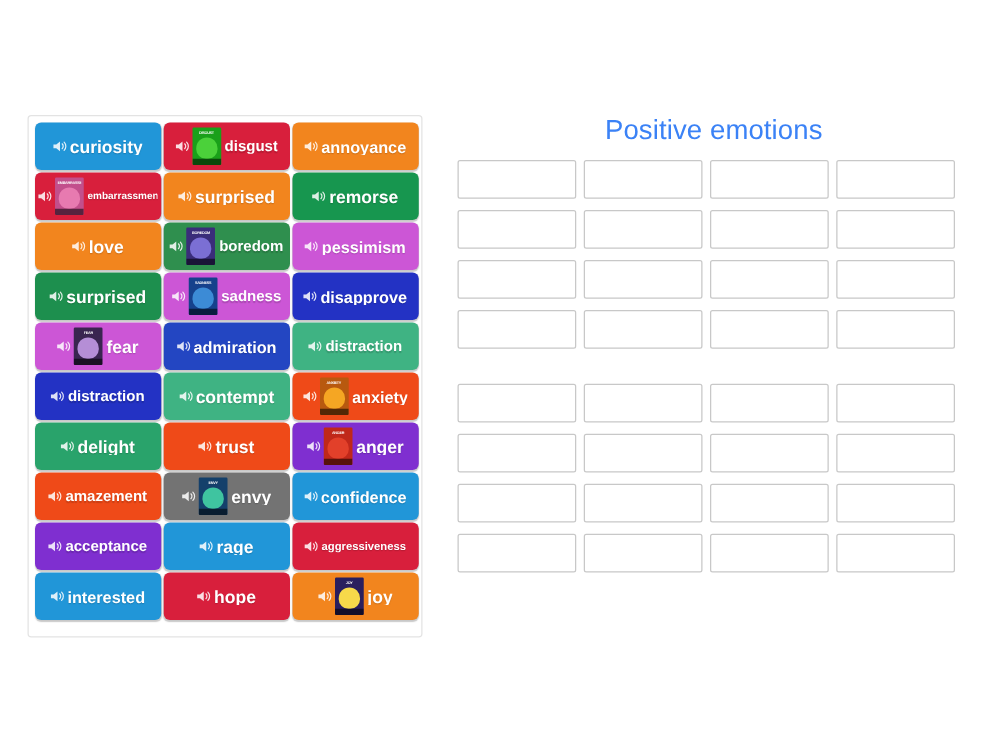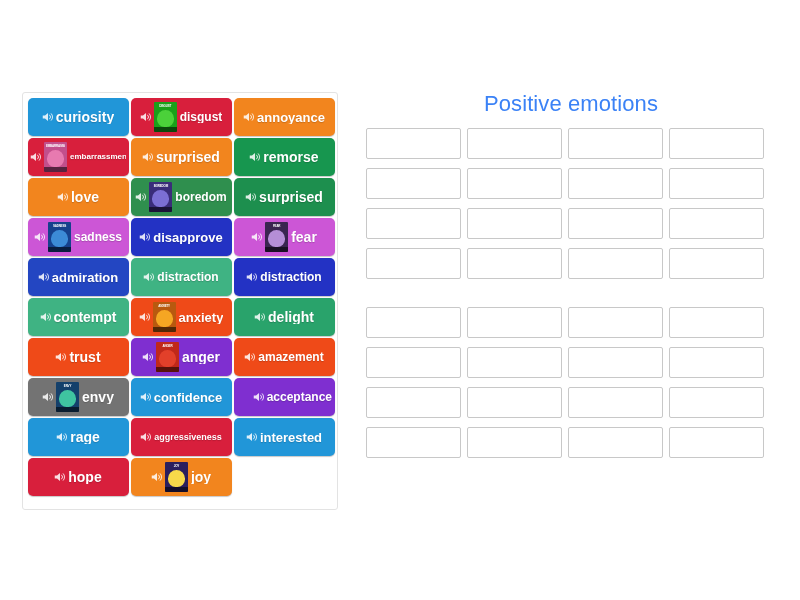--- a/index.html
+++ b/index.html
@@ -224,20 +224,28 @@
             <path fill="none" stroke="#ffffff" stroke-width="1.3" stroke-linecap="round" d="M10.3 5.4a3.6 3.6 0 010 5.2"></path>
             <path fill="none" stroke="#ffffff" stroke-width="1.3" stroke-linecap="round" d="M12.4 3.6a6.2 6.2 0 010 8.8"></path>
           </svg>
           <div class="thumb" style="background: rgb(58, 45, 122);">
             <div class="tline">BOREDOM</div>
             <div class="face" style="background: rgb(123, 111, 212);"></div>
             <div class="btm"></div>
           </div>
           <span class="tile-label s12">boredom</span>
         </div>
+        <div class="tile" style="background: rgb(204, 86, 214);">
+          <svg class="spk" viewBox="0 0 16 16">
+            <path fill="#ffffff" d="M1 6h3l4-3.2v10.4L4 10H1z"></path>
+            <path fill="none" stroke="#ffffff" stroke-width="1.3" stroke-linecap="round" d="M10.3 5.4a3.6 3.6 0 010 5.2"></path>
+            <path fill="none" stroke="#ffffff" stroke-width="1.3" stroke-linecap="round" d="M12.4 3.6a6.2 6.2 0 010 8.8"></path>
+          </svg>
+          <span class="tile-label s13">pessimism</span>
+        </div>
         <div class="tile" style="background: rgb(29, 143, 78);">
           <svg class="spk" viewBox="0 0 16 16">
             <path fill="#ffffff" d="M1 6h3l4-3.2v10.4L4 10H1z"></path>
             <path fill="none" stroke="#ffffff" stroke-width="1.3" stroke-linecap="round" d="M10.3 5.4a3.6 3.6 0 010 5.2"></path>
             <path fill="none" stroke="#ffffff" stroke-width="1.3" stroke-linecap="round" d="M12.4 3.6a6.2 6.2 0 010 8.8"></path>
           </svg>
           <span class="tile-label s14">surprised</span>
         </div>
         <div class="tile" style="background: rgb(204, 86, 214);">
           <svg class="spk" viewBox="0 0 16 16">
@@ -369,21 +377,21 @@
           <span class="tile-label s15">envy</span>
         </div>
         <div class="tile" style="background: rgb(33, 150, 216);">
           <svg class="spk" viewBox="0 0 16 16">
             <path fill="#ffffff" d="M1 6h3l4-3.2v10.4L4 10H1z"></path>
             <path fill="none" stroke="#ffffff" stroke-width="1.3" stroke-linecap="round" d="M10.3 5.4a3.6 3.6 0 010 5.2"></path>
             <path fill="none" stroke="#ffffff" stroke-width="1.3" stroke-linecap="round" d="M12.4 3.6a6.2 6.2 0 010 8.8"></path>
           </svg>
           <span class="tile-label s13">confidence</span>
         </div>
-        <div class="tile" style="background: rgb(127, 47, 208); justify-content: flex-end;">
+        <div class="tile" style="background: rgb(127, 47, 208);">
           <svg class="spk" viewBox="0 0 16 16">
             <path fill="#ffffff" d="M1 6h3l4-3.2v10.4L4 10H1z"></path>
             <path fill="none" stroke="#ffffff" stroke-width="1.3" stroke-linecap="round" d="M10.3 5.4a3.6 3.6 0 010 5.2"></path>
             <path fill="none" stroke="#ffffff" stroke-width="1.3" stroke-linecap="round" d="M12.4 3.6a6.2 6.2 0 010 8.8"></path>
           </svg>
           <span class="tile-label s12">acceptance</span>
         </div>
         <div class="tile" style="background: rgb(33, 150, 216);">
           <svg class="spk" viewBox="0 0 16 16">
             <path fill="#ffffff" d="M1 6h3l4-3.2v10.4L4 10H1z"></path>

